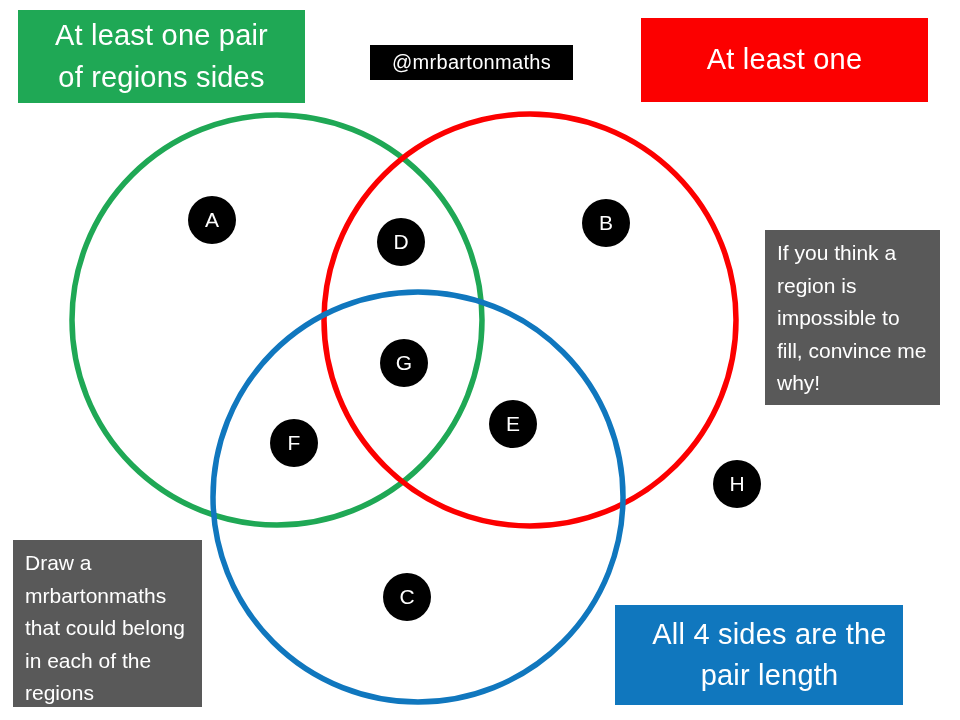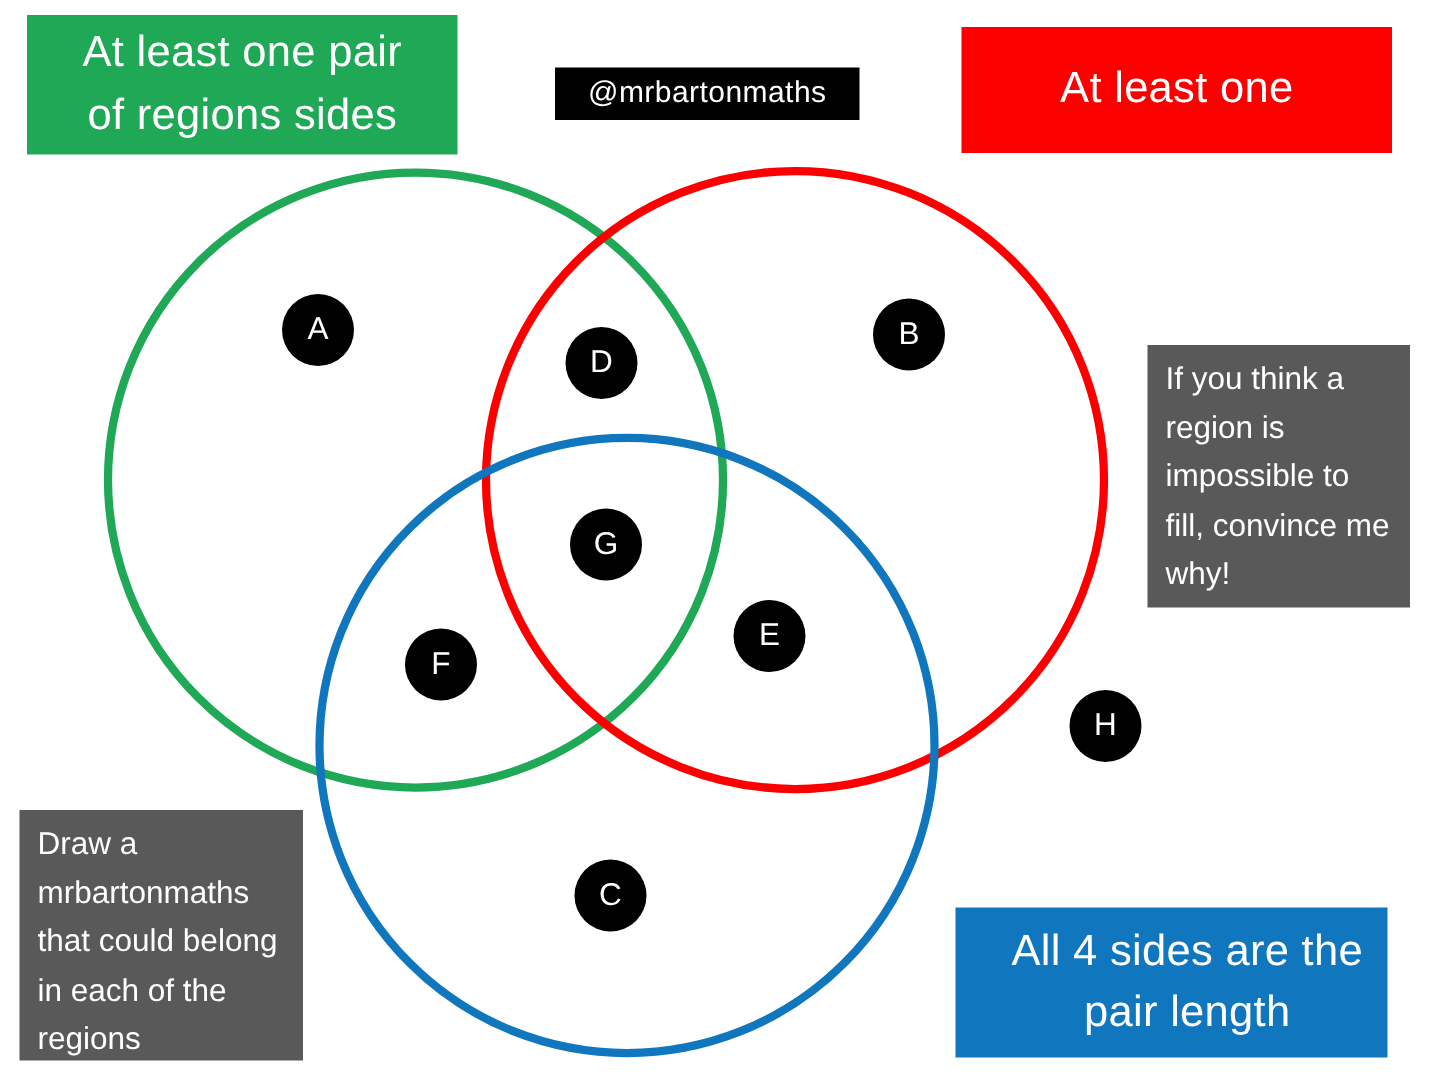--- a/index.html
+++ b/index.html
@@ -82,21 +82,21 @@
   <div class="watermark" style="left: 370px; top: 3px; width: 203px; height: 35px; background: rgb(0, 0, 0); color: rgb(255, 255, 255); margin-top: 42px;">@mrbartonmaths</div>
 
   <div class="box headline" style="left: 641px; top: 18px; width: 287px; height: 84px; background: rgb(252, 0, 0); color: rgb(255, 255, 255);">
     <span>At least one</span>
   </div>
 
   <div class="box note" style="left: 765px; top: 230px; width: 175px; height: 175px; background: rgb(89, 89, 89); color: rgb(255, 255, 255);">If you think a region is impossible to fill, convince me why!</div>
 
   <div class="box note" style="left: 13px; top: 540px; width: 189px; height: 167px; background: rgb(89, 89, 89); color: rgb(255, 255, 255);">Draw a mrbartonmaths that could belong in each of the regions</div>
 
-  <div class="box headline" style="left: 637px; top: 605px; width: 288px; height: 100px; background: rgb(16, 119, 190); color: rgb(255, 255, 255); padding-left: 21px;">
+  <div class="box headline" style="left: 615px; top: 605px; width: 288px; height: 100px; background: rgb(16, 119, 190); color: rgb(255, 255, 255); padding-left: 21px;">
     <span>All 4 sides are the</span>
     <span>pair length</span>
   </div>
 
   <div class="badge" style="left: 188px; top: 196px; background: rgb(0, 0, 0); color: rgb(255, 255, 255);">A</div>
 
   <div class="badge" style="left: 582px; top: 199px; background: rgb(0, 0, 0); color: rgb(255, 255, 255);">B</div>
 
   <div class="badge" style="left: 383px; top: 573px; background: rgb(0, 0, 0); color: rgb(255, 255, 255);">C</div>
 

